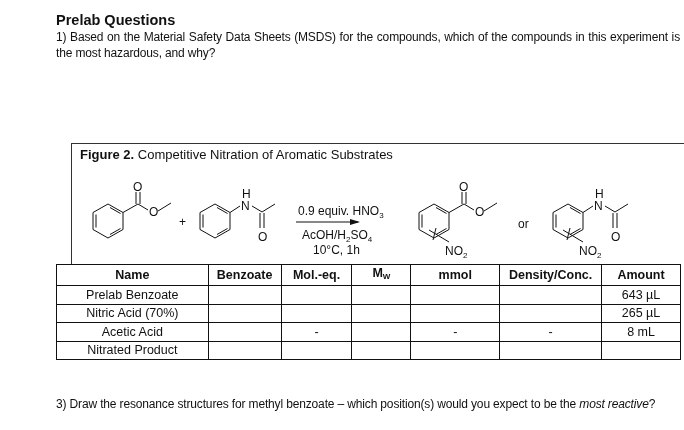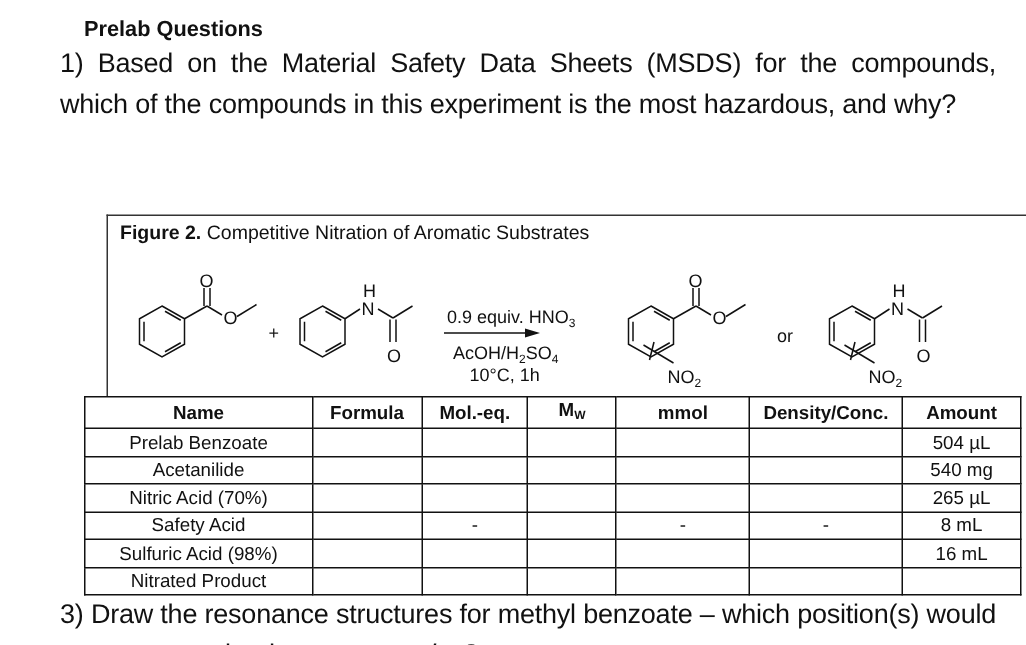--- a/index.html
+++ b/index.html
@@ -1,19 +1,19 @@
 <!DOCTYPE html>
 <html><head>
 <meta charset="utf-8">
 <style>
   html, body { margin:0; padding:0; background:#ffffff; }
   body { width:684px; height:430px; position:relative; overflow:hidden; color:#111; font-family:"Liberation Sans", sans-serif; }
   .doc { position:absolute; left:0; top:0; width:684px; height:430px; }
   .heading { position:absolute; left:56px; top:0px; font-family:"Liberation Sans", sans-serif; font-weight:bold; font-size:14.5px; line-height:18px;margin-top:11px; }
-  .para { position:absolute; left:40px; width:624px; font-size:18px; line-height:27px; text-align:justify; text-align-last:left; font-family:"Liberation Sans", sans-serif; letter-spacing:-0.15px; }
+  .para { position:absolute; left:56px; width:624px; font-size:12px; line-height:16px; text-align:justify; text-align-last:left; font-family:"Liberation Sans", sans-serif; letter-spacing:-0.15px; }
   #q1 { top:29px; }
   #q2 { top:77px; }
   #q3 { top:396px; }
   .figure { position:absolute; left:71px; top:143px; width:680px; height:121px; border:1px solid #333; border-bottom:none; box-sizing:border-box; }
   .fig-caption { position:absolute; left:8px; top:3px; font-size:13px; font-family:"Liberation Sans", sans-serif; }
   .fig-caption b { font-weight:bold; }
   .scheme { position:absolute; left:0; top:0; }
   .chem { font-family:"Liberation Sans", sans-serif; font-size:12px; fill:#111; }
   table.reagents { position:absolute; left:56px; top:264px; width:625px; border-collapse:collapse; font-size:12.5px; font-family:"Liberation Sans", sans-serif; }
   table.reagents th, table.reagents td { border:1px solid #111; padding:0; height:17.5px; text-align:center; line-height:16px; }
@@ -125,73 +125,55 @@
         <col style="width:73px">
         <col style="width:71px">
         <col style="width:59px">
         <col style="width:89px">
         <col style="width:102px">
         <col style="width:79px">
     </colgroup>
     <thead>
       <tr>
         <th>Name</th>
-        <th>Formula</th>
+        <th>Benzoate</th>
         <th>Mol.-eq.</th>
         <th><span>M</span><span class="sub">W</span></th>
         <th>mmol</th>
         <th>Density/Conc.</th>
         <th>Amount</th>
       </tr>
     </thead>
     <tbody>
       <tr>
         <td>Prelab Benzoate</td>
         <td></td>
         <td></td>
         <td></td>
         <td></td>
         <td></td>
-        <td>504 µL</td>
-      </tr>
-      <tr>
-        <td>Acetanilide</td>
-        <td></td>
-        <td></td>
-        <td></td>
-        <td></td>
-        <td></td>
-        <td>540 mg</td>
+        <td>643 µL</td>
       </tr>
       <tr>
         <td>Nitric Acid (70%)</td>
         <td></td>
         <td></td>
         <td></td>
         <td></td>
         <td></td>
         <td>265 µL</td>
       </tr>
       <tr>
-        <td>Safety Acid</td>
+        <td>Acetic Acid</td>
         <td></td>
         <td>-</td>
         <td></td>
         <td>-</td>
         <td>-</td>
         <td>8 mL</td>
-      </tr>
-      <tr>
-        <td>Sulfuric Acid (98%)</td>
-        <td></td>
-        <td></td>
-        <td></td>
-        <td></td>
-        <td></td>
-        <td>16 mL</td>
       </tr>
       <tr>
         <td>Nitrated Product</td>
         <td></td>
         <td></td>
         <td></td>
         <td></td>
         <td></td>
         <td></td>
       </tr>

